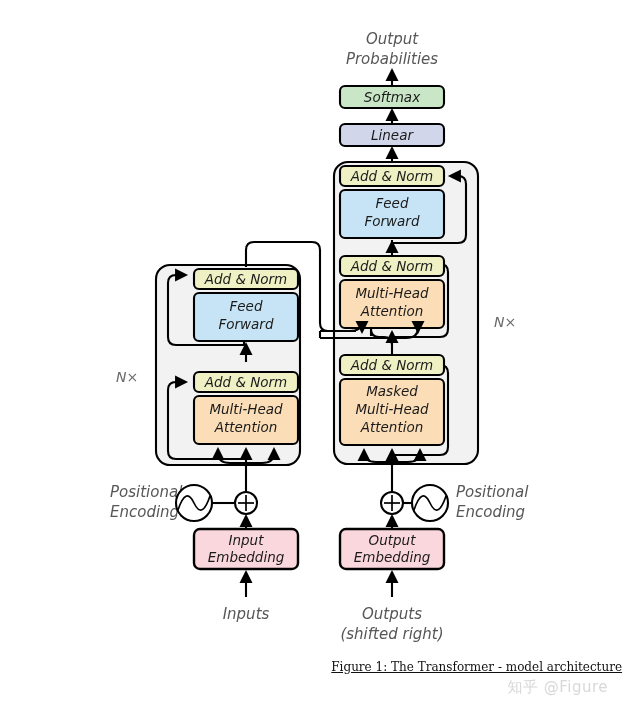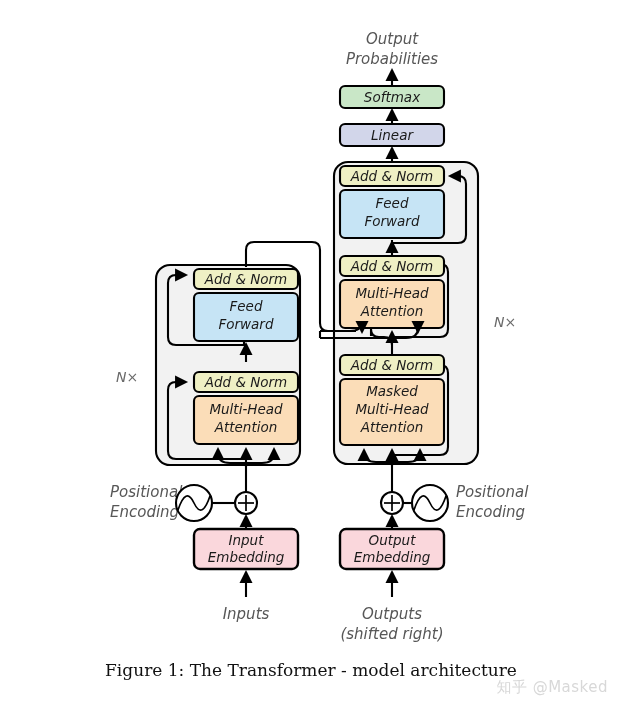--- a/index.html
+++ b/index.html
@@ -35,24 +35,25 @@
   .nx-label {
     font-family: "DejaVu Sans", sans-serif;
     font-size: 14px;
     fill: #6a6a6a;
   }
   .caption {
     position: absolute;
     left: 0;
     top: 660px;
     width: 622px;
-    text-align: center;
+    text-align: right;
     font-family: "DejaVu Serif", serif;
-    font-size: 17px;
+    font-size: 12px;
     color: #111111;
+    text-decoration: underline;
   }
   .watermark {
     position: absolute;
     right: 14px;
     top: 678px;
     font-family: "DejaVu Sans", sans-serif;
     font-size: 15px;
     color: #d8d8d8;
     letter-spacing: 0.5px;
   }
@@ -205,13 +206,13 @@
   <text class="box-label" x="392" y="545" text-anchor="middle">Output</text>
   <text class="box-label" x="392" y="562" text-anchor="middle">Embedding</text>
 
   <line class="stroke" x1="392" y1="597" x2="392" y2="572" marker-end="url(#arw)"></line>
   <text class="plain-text" x="392" y="619" text-anchor="middle">Outputs</text>
   <text class="plain-text" x="392" y="639" text-anchor="middle">(shifted right)</text>
 </svg>
 </div>
 
 <div class="caption">Figure 1: The Transformer - model architecture</div>
-<div class="watermark">知乎 @Masked</div>
+<div class="watermark">知乎 @Figure</div>
 
 </body></html>

